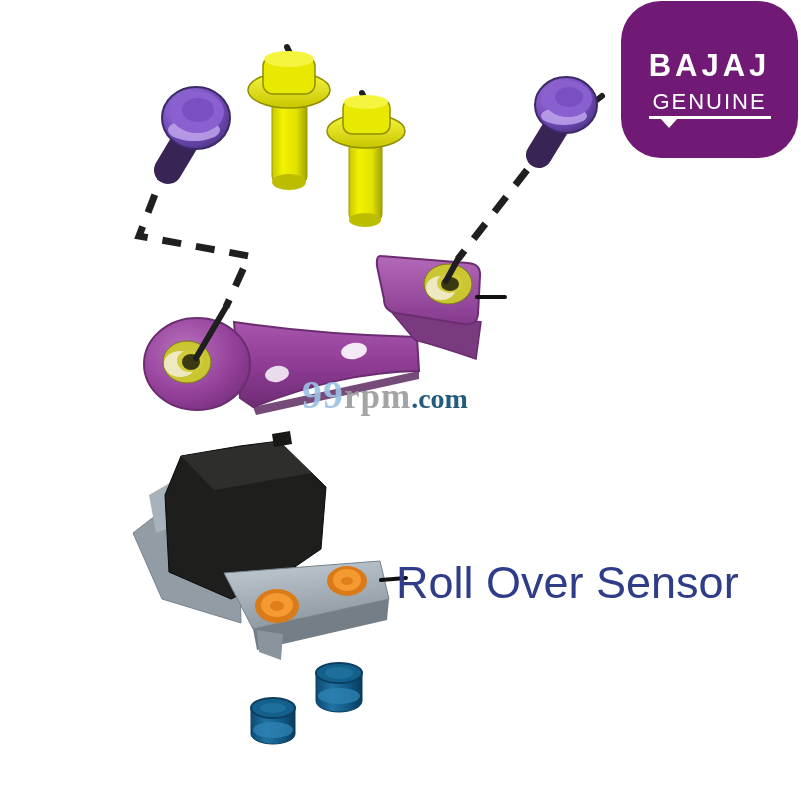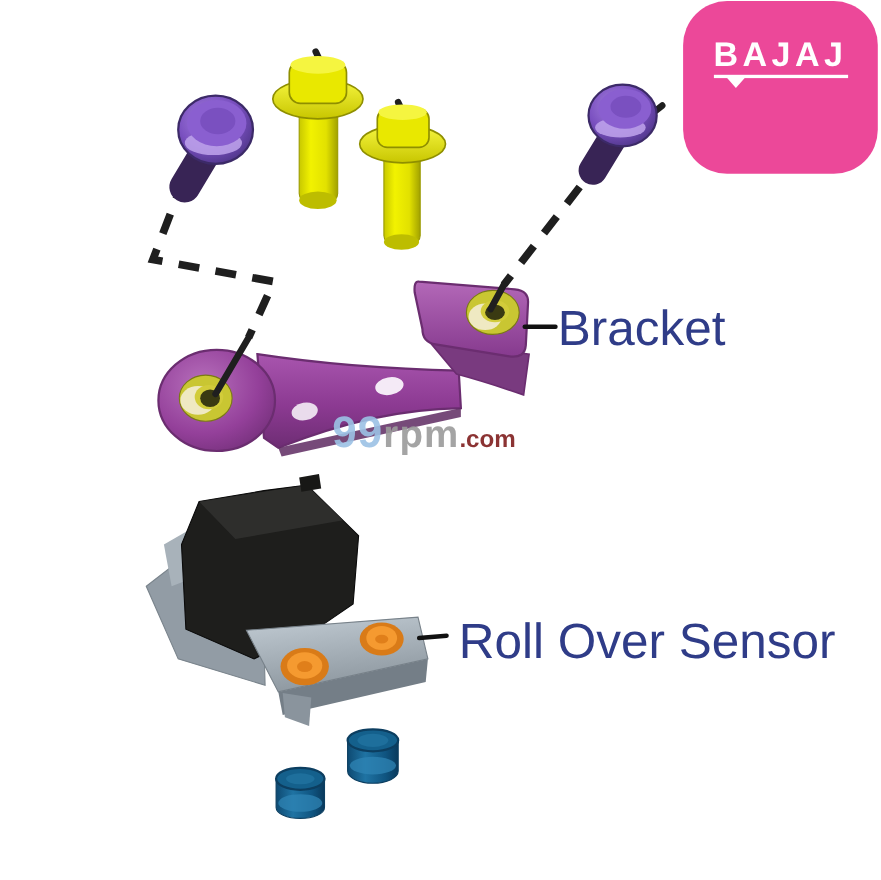--- a/index.html
+++ b/index.html
@@ -2,41 +2,41 @@
 <html><head>
 <meta charset="utf-8">
 <style>
   html,body{margin:0;padding:0;background:#fff;}
   .stage{position:relative;width:801px;height:800px;background:#ffffff;overflow:hidden;
          font-family:"Liberation Sans",sans-serif;}
   .stage svg{position:absolute;left:0;top:0;}
 
   
   .logo{position:absolute;left:621px;top:1px;width:177px;height:157px;
-        background:#ec4899;border-radius:40px;color:#fff;text-align:center;
-        box-sizing:border-box;padding-top:33px;}
+        background:#701a75;border-radius:40px;color:#fff;text-align:center;
+        box-sizing:border-box;padding-top:49px;}
   .logo .brand{font-size:31px;font-weight:bold;letter-spacing:4px;line-height:1;}
   .logo .genuine{font-size:22px;font-weight:400;letter-spacing:2px;line-height:1;margin-top:10px;}
   .logo .parts{font-size:35px;font-weight:bold;letter-spacing:1px;line-height:1;margin-top:1px;}
   .logo .rule{position:relative;width:122px;height:3px;background:#fff;margin:3px auto 0;}
   .logo .rule .arrow{position:absolute;left:12px;top:3px;width:0;height:0;
         border-left:8px solid transparent;border-right:8px solid transparent;
         border-top:9px solid #fff;}
 
   
   .part-label{position:absolute;color:#2f3c88;font-size:45px;line-height:1;white-space:nowrap;}
   .label-bracket{left:507px;top:276px;}
-  .label-sensor{left:417px;top:560px;}
+  .label-sensor{left:396px;top:560px;}
 
   
   .watermark{position:absolute;left:302px;top:371px;display:flex;align-items:baseline;
-             opacity:.9;white-space:nowrap;}
+             opacity:.9;white-space:nowrap;font-family:Liberation Serif, serif;}
   .wm-99{color:#9cc2e5;font-size:40px;font-weight:bold;letter-spacing:1px;}
   .wm-rpm{color:#9b9b9b;font-size:35px;font-weight:bold;letter-spacing:1px;}
-  .wm-com{color:#7f1d1d;font-size:22px;font-weight:bold;}
+  .wm-com{color:#0c4a6e;font-size:28px;font-weight:bold;}
 </style>
 </head>
 <body>
 
 <div class="stage">
 
   <svg width="801" height="800" viewBox="0 0 801 800">
     <defs>
       <radialGradient id="gpHead" cx="40%" cy="35%" r="75%">
         <stop offset="0%" stop-color="#a884e0"></stop>
@@ -183,26 +183,26 @@
     </g>
 
     <g stroke="#111" stroke-width="4" stroke-linecap="round">
       <line x1="477" y1="297" x2="505" y2="297"></line>
       <line x1="381" y1="580" x2="406" y2="578"></line>
     </g>
   </svg>
 
   <div class="logo">
     <div class="brand">BAJAJ</div>
+    <div class="genuine">GENUINE</div>
     <div class="rule">
       <div class="arrow"></div>
     </div>
   </div>
 
-  <div class="part-label label-bracket">Bracket</div>
   <div class="part-label label-sensor">Roll Over Sensor</div>
 
   <div class="watermark">
     <span class="wm-99">99</span>
       <span class="wm-rpm">rpm</span>
       <span class="wm-com">.com</span>
   </div>
 
 </div>
 

